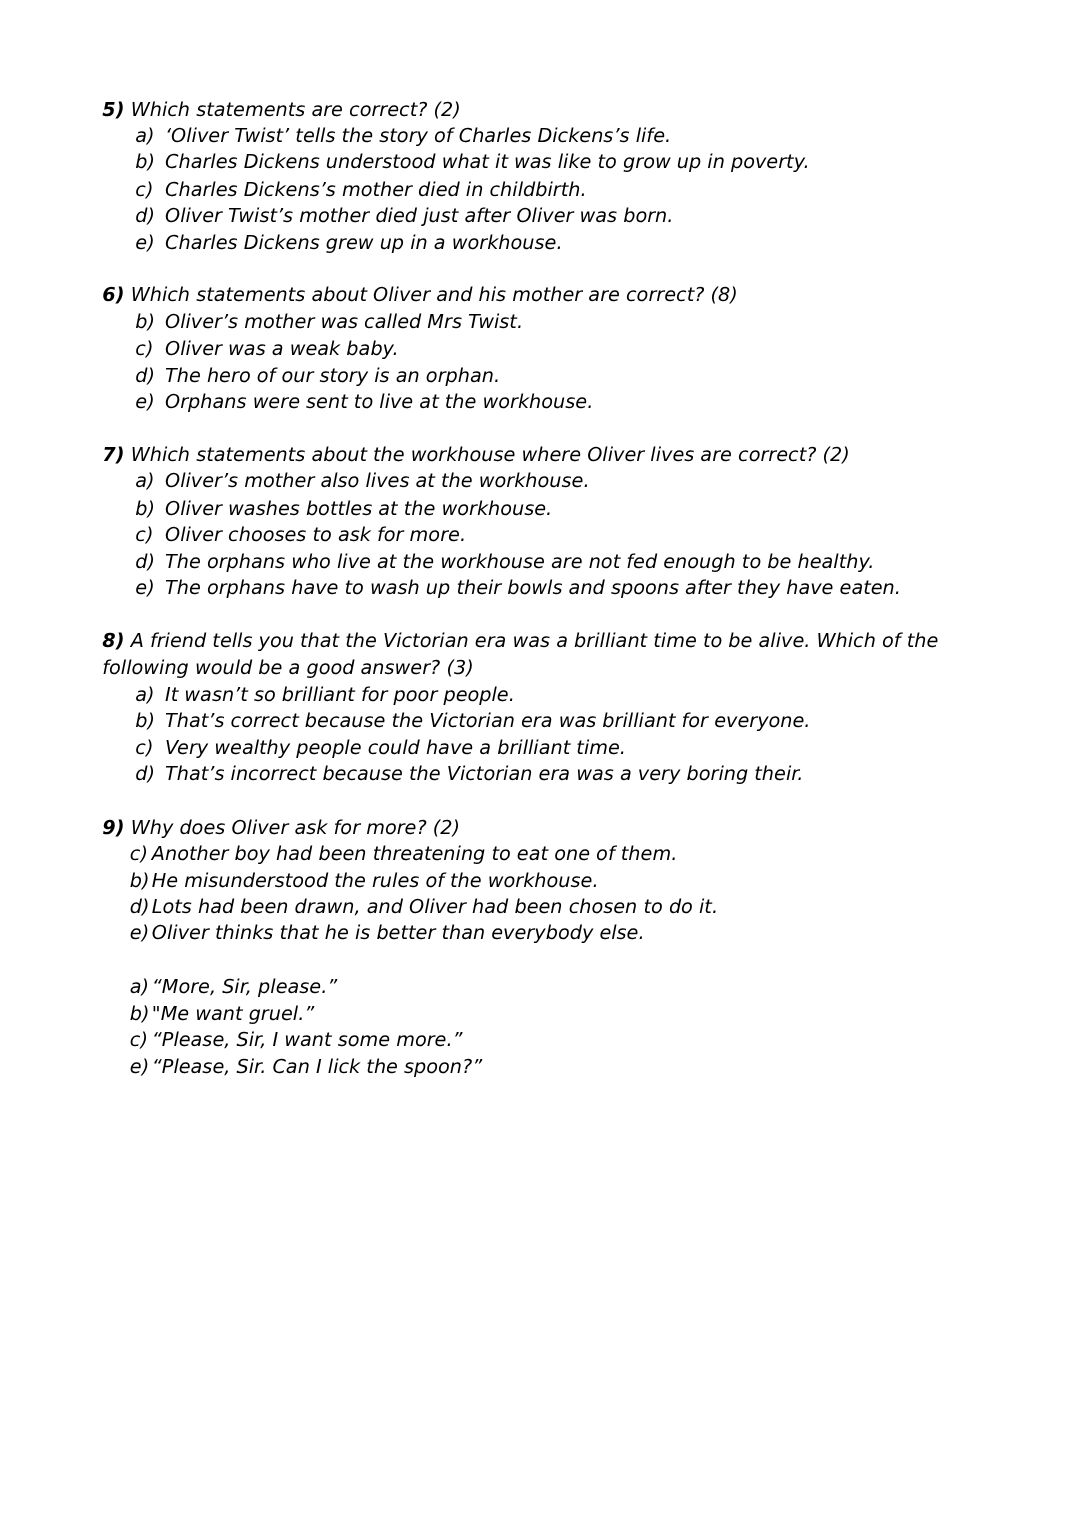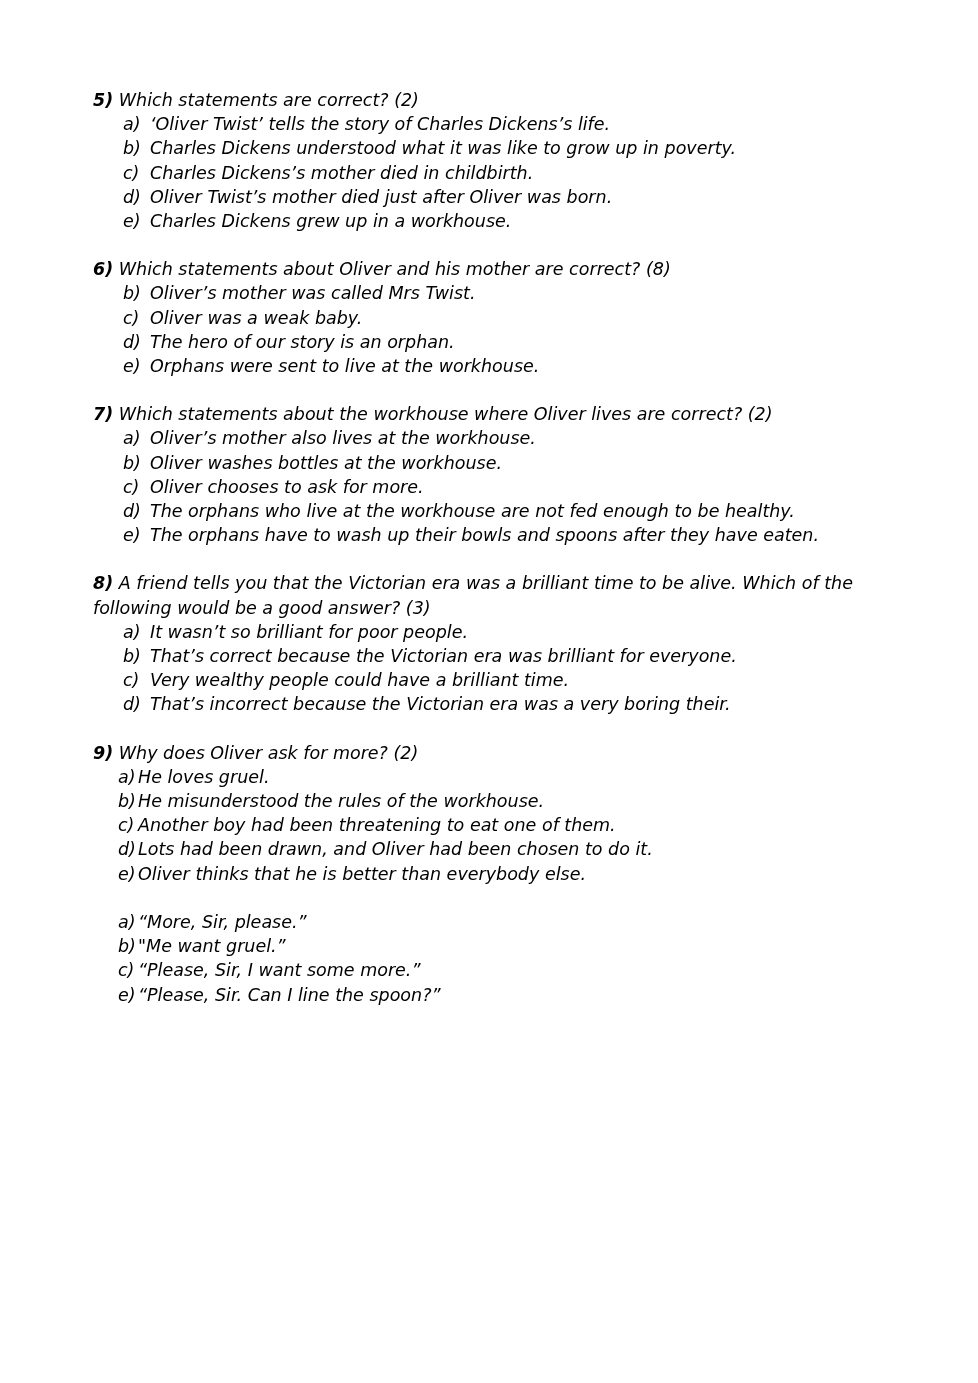--- a/index.html
+++ b/index.html
@@ -108,29 +108,28 @@
         <ul class="options gap-wide">
           <li class="option"><span class="opt-label">a)</span><span class="opt-text">It wasn’t so brilliant for poor people.</span></li>
           <li class="option"><span class="opt-label">b)</span><span class="opt-text">That’s correct because the Victorian era was brilliant for everyone.</span></li>
           <li class="option"><span class="opt-label">c)</span><span class="opt-text">Very wealthy people could have a brilliant time.</span></li>
           <li class="option"><span class="opt-label">d)</span><span class="opt-text">That’s incorrect because the Victorian era was a very boring their.</span></li>
         </ul>
       </div>
       <div class="question-block">
         <p class="question-line"><span class="q-num">9)</span> <span>Why does Oliver ask for more? (2)</span></p>
         <ul class="options gap-narrow">
-          <li class="option"><span class="opt-label">a)</span><span class="opt-text">He loves gruel.</span></li>
+          <li class="option"><span class="opt-label">c)</span><span class="opt-text">Another boy had been threatening to eat one of them.</span></li>
           <li class="option"><span class="opt-label">b)</span><span class="opt-text">He misunderstood the rules of the workhouse.</span></li>
-          <li class="option"><span class="opt-label">c)</span><span class="opt-text">Another boy had been threatening to eat one of them.</span></li>
           <li class="option"><span class="opt-label">d)</span><span class="opt-text">Lots had been drawn, and Oliver had been chosen to do it.</span></li>
           <li class="option"><span class="opt-label">e)</span><span class="opt-text">Oliver thinks that he is better than everybody else.</span></li>
         </ul>
       </div>
       <div class="question-block">
         <ul class="options gap-narrow">
           <li class="option"><span class="opt-label">a)</span><span class="opt-text">“More, Sir, please.”</span></li>
           <li class="option"><span class="opt-label">b)</span><span class="opt-text">"Me want gruel.”</span></li>
           <li class="option"><span class="opt-label">c)</span><span class="opt-text">“Please, Sir, I want some more.”</span></li>
-          <li class="option"><span class="opt-label">e)</span><span class="opt-text">“Please, Sir. Can I line the spoon?”</span></li>
+          <li class="option"><span class="opt-label">e)</span><span class="opt-text">“Please, Sir. Can I lick the spoon?”</span></li>
         </ul>
       </div>
     </div>
 </div>
 
 </body></html>

